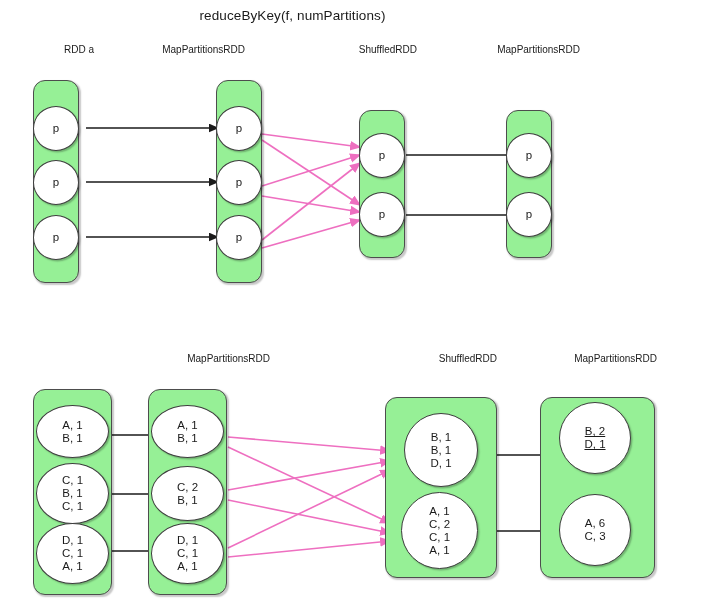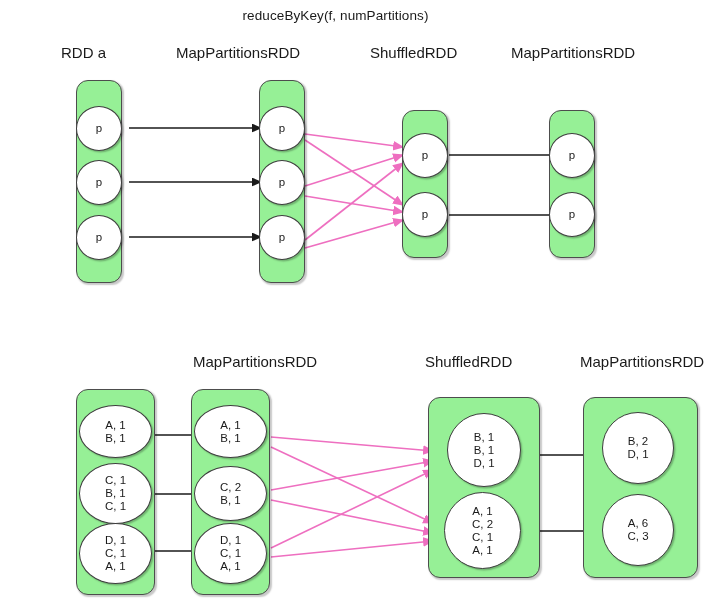--- a/index.html
+++ b/index.html
@@ -11,42 +11,42 @@
     width: 714px;
     height: 613px;
     position: relative;
     font-family: "Liberation Sans", sans-serif;
     color: #1a1a1a;
     overflow: hidden;
   }
   .canvas {
     position: absolute;
     left: 0; top: 0;
-    width: 585px; height: 613px; margin-left: 43px;
+    width: 585px; height: 613px;
   }
   svg.links {
     position: absolute;
     left: 0; top: 0;
     width: 714px;
     height: 613px;
     pointer-events: none;
   }
   .title {
     position: absolute;
     width: 100%;
     text-align: center;
     font-size: 13.5px;
     letter-spacing: 0.1px;
     white-space: nowrap;
   }
   .col-header {
     position: absolute;
-    font-size: 15px;
+    font-size: 10px;
     white-space: nowrap;
-    text-align: left;
+    text-align: right;
   }
   .rdd-box {
     position: absolute;
     background: #96f096;
     border: 1.6px solid #4d4d4d;
     border-radius: 12px;
     box-sizing: border-box;
     box-shadow: 1.5px 1.5px 1.5px rgba(0,0,0,0.22);
   }
   .part {
@@ -210,21 +210,21 @@
     <span class="pline">D, 1</span>
   </div>
   <div class="part" style="left:401px; top:492px; width:77px; height:77px;">
     <span class="pline">A, 1</span>
     <span class="pline">C, 2</span>
     <span class="pline">C, 1</span>
     <span class="pline">A, 1</span>
   </div>
 
   <div class="rdd-box" style="left:540px; top:397px; width:115px; height:181px;"></div>
-  <div class="part" style="left:559px; top:412px; width:72px; height:72px;">
+  <div class="part" style="left:559px; top:402px; width:72px; height:72px;text-decoration:underline;">
     <span class="pline">B, 2</span>
     <span class="pline">D, 1</span>
   </div>
   <div class="part" style="left:559px; top:494px; width:72px; height:72px;">
     <span class="pline">A, 6</span>
     <span class="pline">C, 3</span>
   </div>
 
 </div>
 

